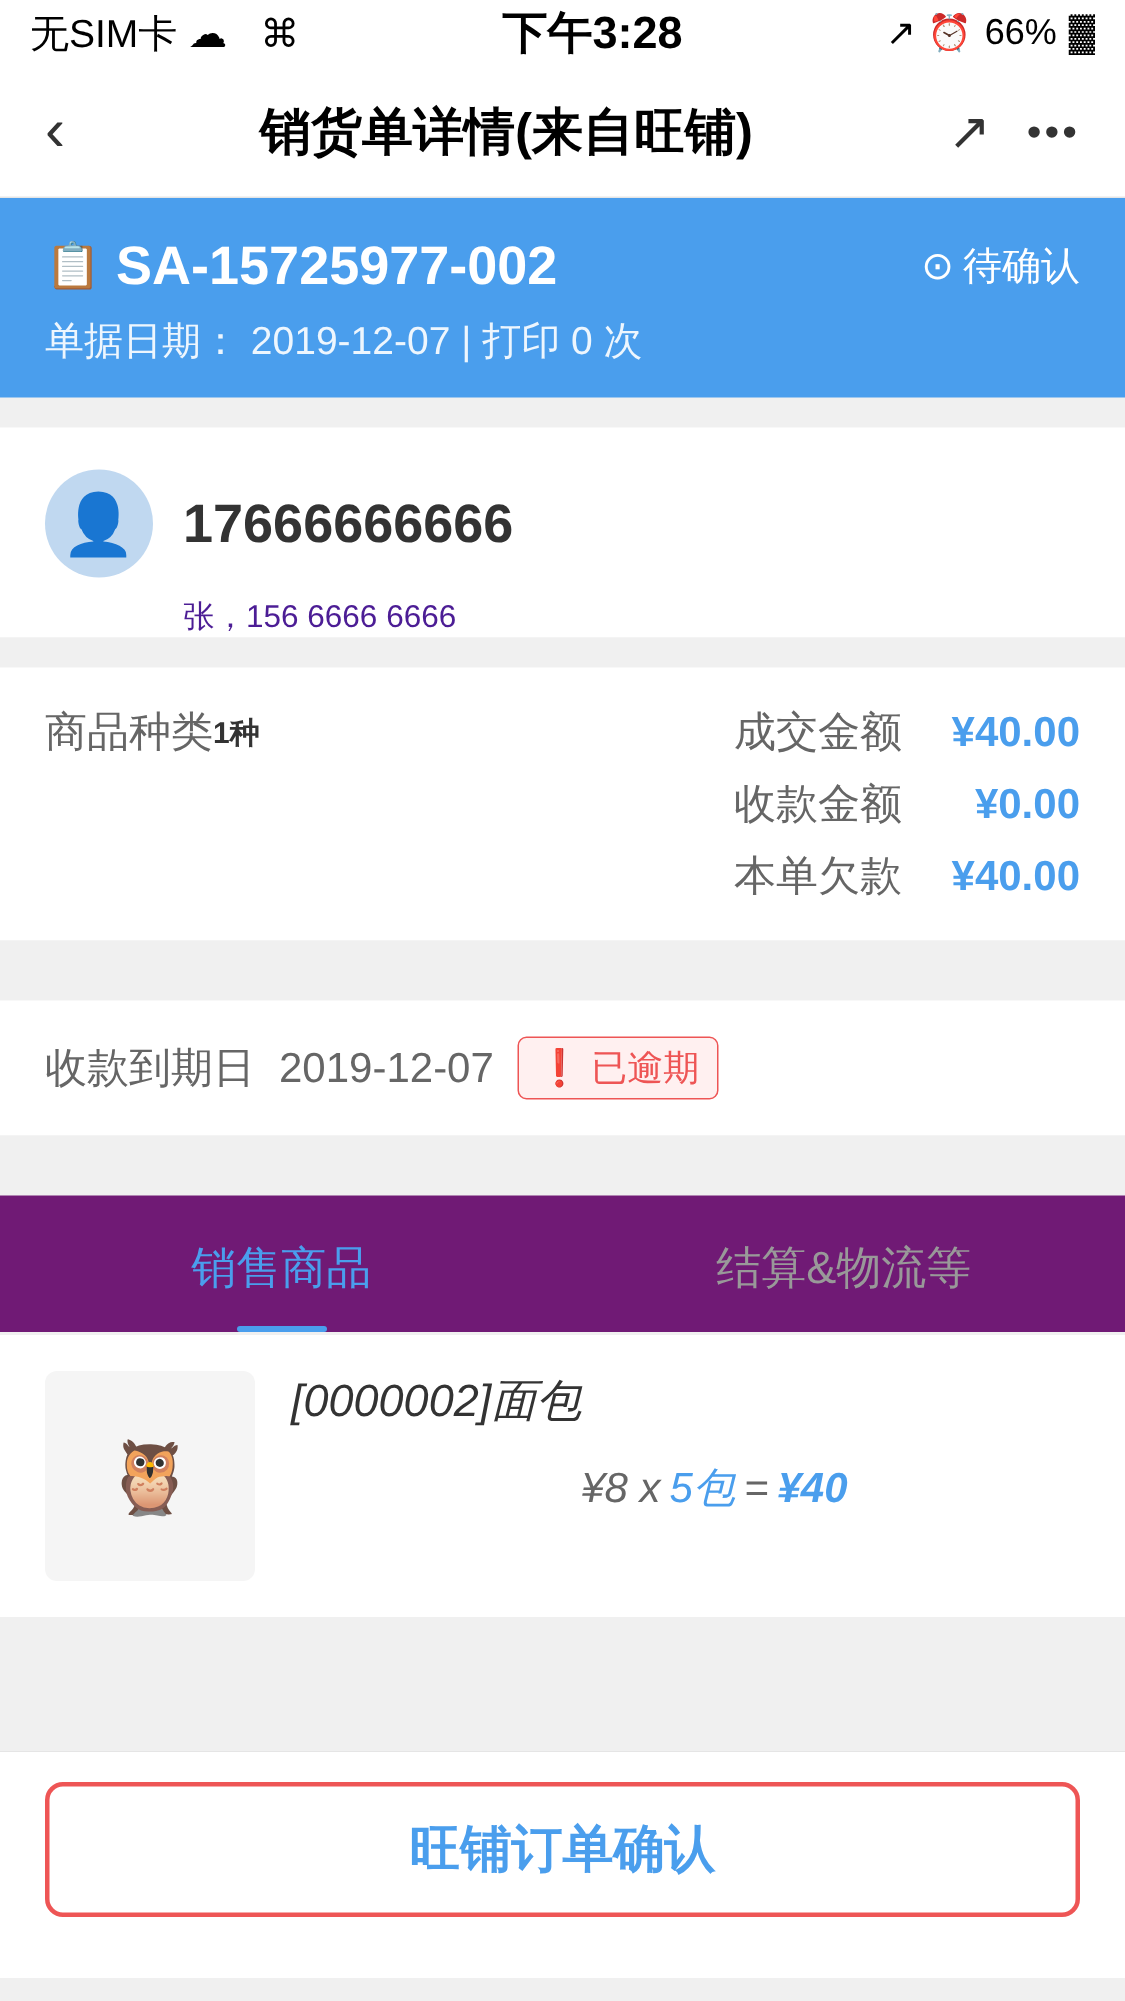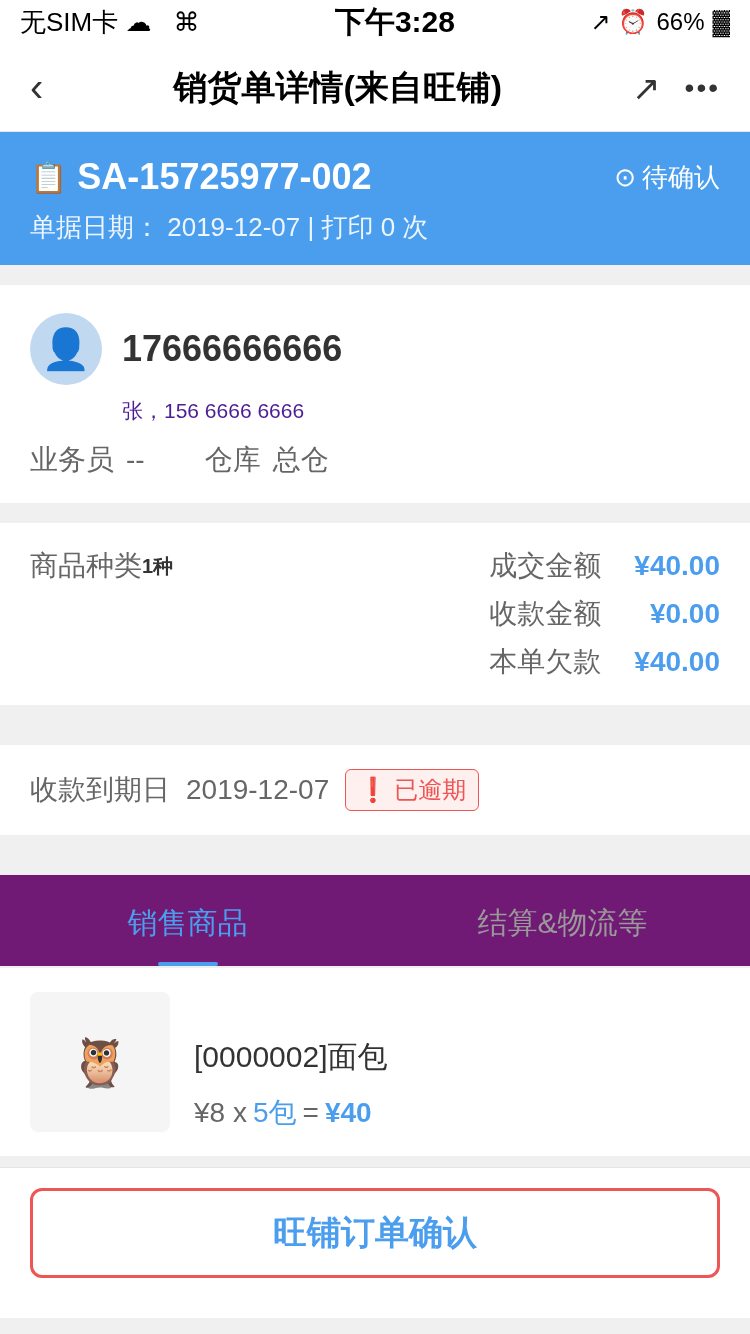--- a/index.html
+++ b/index.html
@@ -177,21 +177,21 @@
       background: #f5f5f5;
       border-radius: 8px;
       display: flex; align-items: center; justify-content: center;
       flex-shrink: 0;
     }
     .thumb-logo {
       font-size: 48px; color: #c0c8d0;
     }
     .product-info {
       flex: 1;
-      display: flex; flex-direction: column; justify-content: flex-end;
+      display: flex; flex-direction: row; justify-content: flex-start; font-style: italic;
     }
     .product-name { font-size: 30px; color: #333; font-weight: 500; }
     .product-price-row {
       margin-top: 16px;
       font-size: 28px; color: #666;
       display: flex; align-items: center; gap: 6px;
     }
     .price-qty-blue { color: #4a9eed; }
     .price-total-blue { color: #4a9eed; font-weight: 600; }
     
@@ -267,30 +267,20 @@
 </div>
 
 <div class="section-white">
   <div class="customer-row">
     <div class="avatar">
       <span class="avatar-icon">👤</span>
     </div>
     <span class="customer-phone">17666666666</span>
   </div>
   <div class="customer-info">张，156 6666 6666</div>
-  <div class="customer-meta">
-    <div class="meta-item">
-      <span>业务员</span>
-      <span>--</span>
-    </div>
-    <div class="meta-item">
-      <span>仓库</span>
-      <span>总仓</span>
-    </div>
-  </div>
 </div>
 
 <div class="divider"></div>
 
 <div class="amounts-section">
   <div class="amounts-left">
     <span>商品种类</span>
     <span class="amounts-type-val">1种</span>
   </div>
   <div class="amounts-right">

